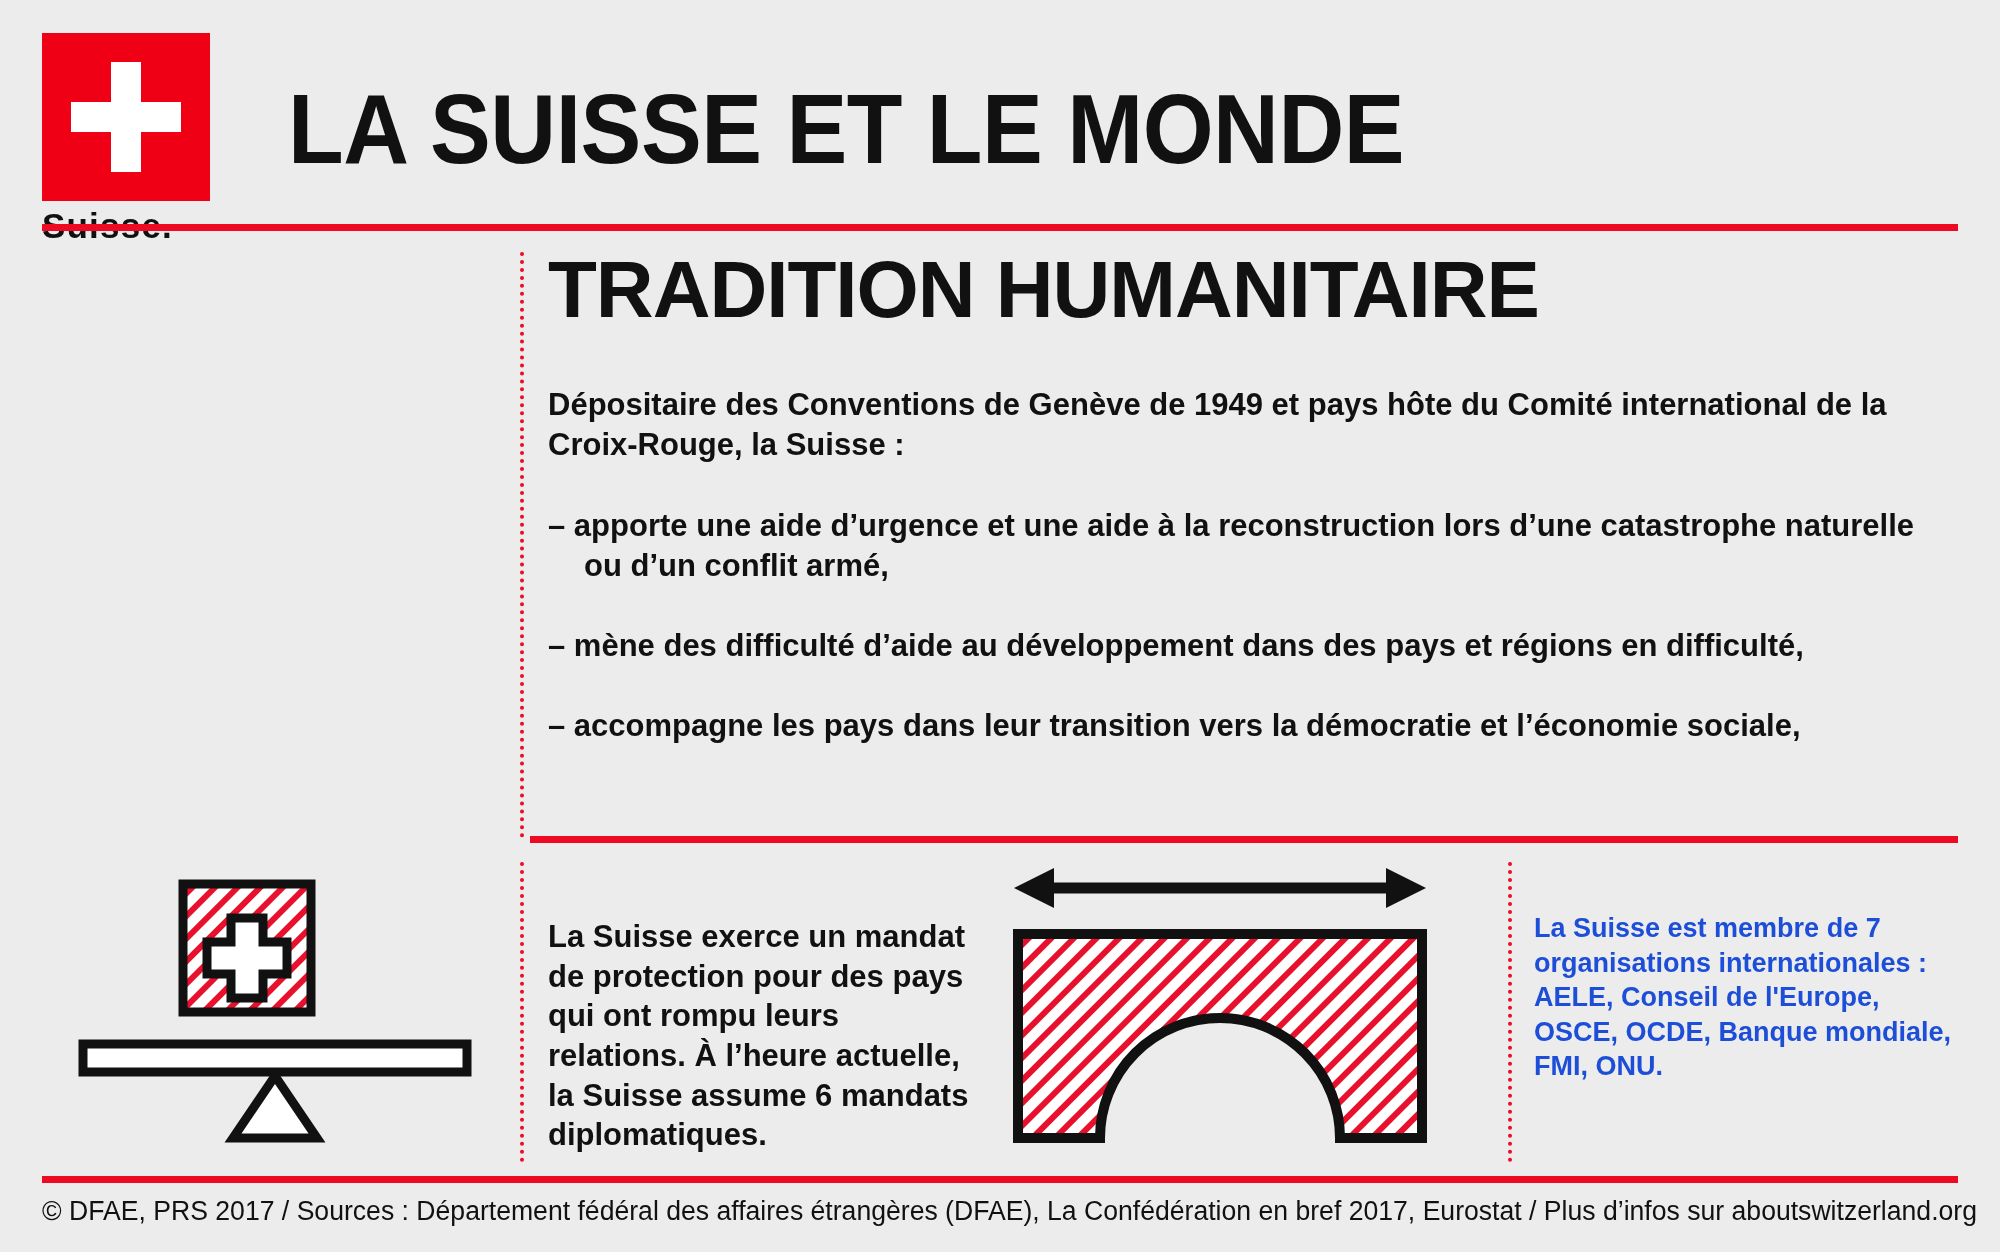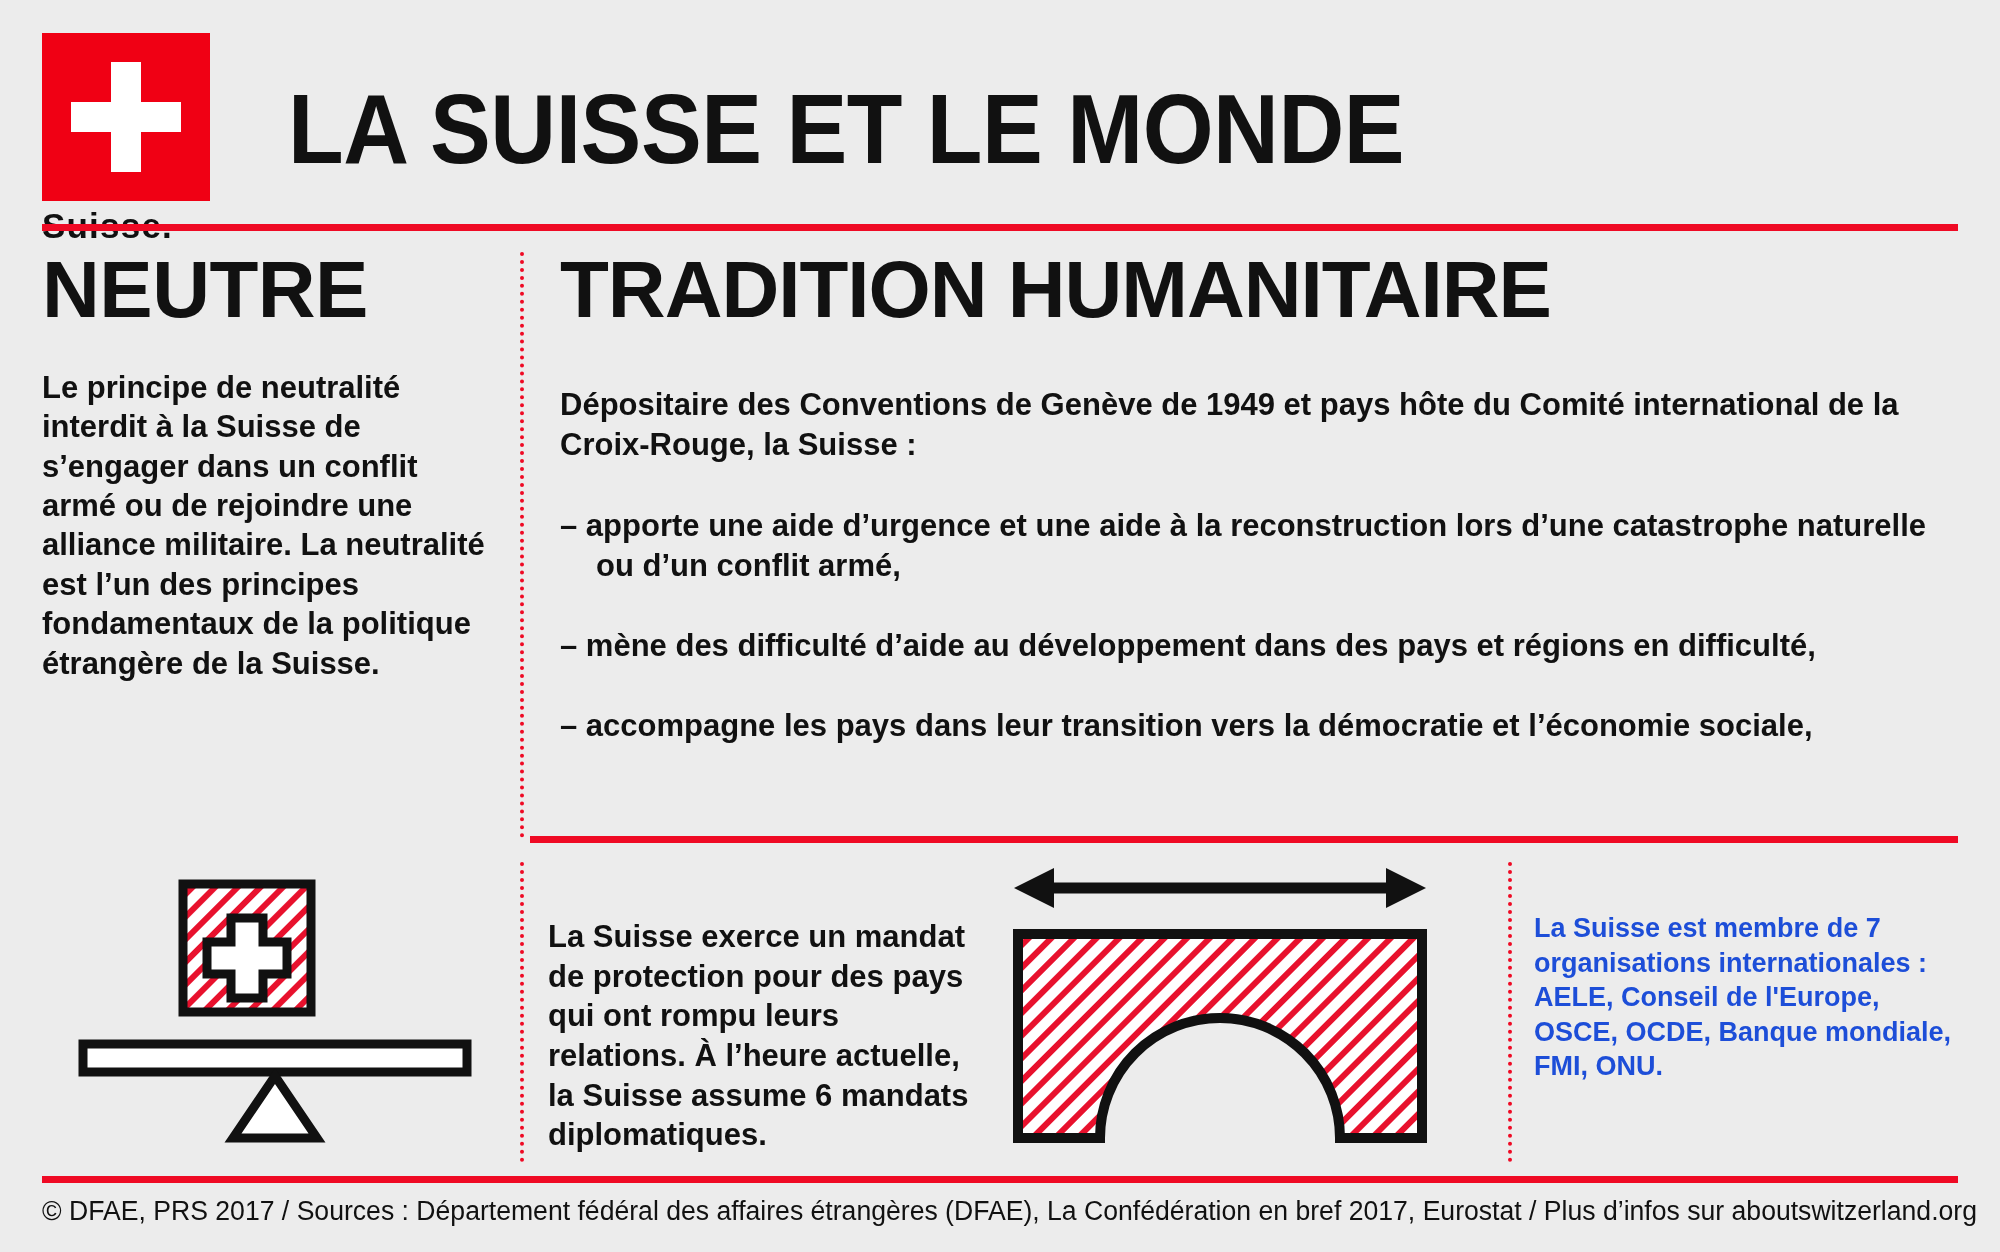--- a/index.html
+++ b/index.html
@@ -143,21 +143,21 @@
     font-size: 31px;
     font-weight: bold;
     line-height: 1.27;
     color: #111111;
     width: 445px;
   }
 
   
   .col-right {
     position: absolute;
-    left: 560px;
+    left: 548px;
     top: 252px;
     width: 1410px;
   }
   .heading-tradition {
     font-size: 80px;
     font-weight: bold;
     line-height: 0.95;
     color: #111111;
     letter-spacing: -1px;
     margin: 0;
@@ -262,24 +262,20 @@
 
     <div class="main-title">LA SUISSE ET LE MONDE</div>
   </div>
 
   <div class="rule-red rule-top"></div>
 
   <div class="dotted-v dot-col-main"></div>
   <div class="dotted-v dot-col-lower-left"></div>
   <div class="dotted-v dot-col-lower-right"></div>
 
-  <div class="col-left">
-    <h2 class="heading-neutre">NEUTRE</h2>
-    <p class="para-left">Le principe de neutralité interdit à la Suisse de s’engager dans un conflit armé ou de rejoindre une alliance militaire. La neutralité est l’un des principes fondamentaux de la politique étrangère de la Suisse.</p>
-  </div>
 
   <div class="col-right">
     <h2 class="heading-tradition">TRADITION HUMANITAIRE</h2>
     <p class="para-intro">Dépositaire des Conventions de Genève de 1949 et pays hôte du Comité international de la Croix-Rouge, la Suisse :</p>
     <div class="bullets">
       <span class="bullet-row">– apporte une aide d’urgence et une aide à la reconstruction lors d’une catastrophe naturelle ou d’un conflit armé,</span>
       <span class="bullet-row">– mène des difficulté d’aide au développement dans des pays et régions en difficulté,</span>
       <span class="bullet-row">– accompagne les pays dans leur transition vers la démocratie et l’économie sociale,</span>
     </div>
   </div>

